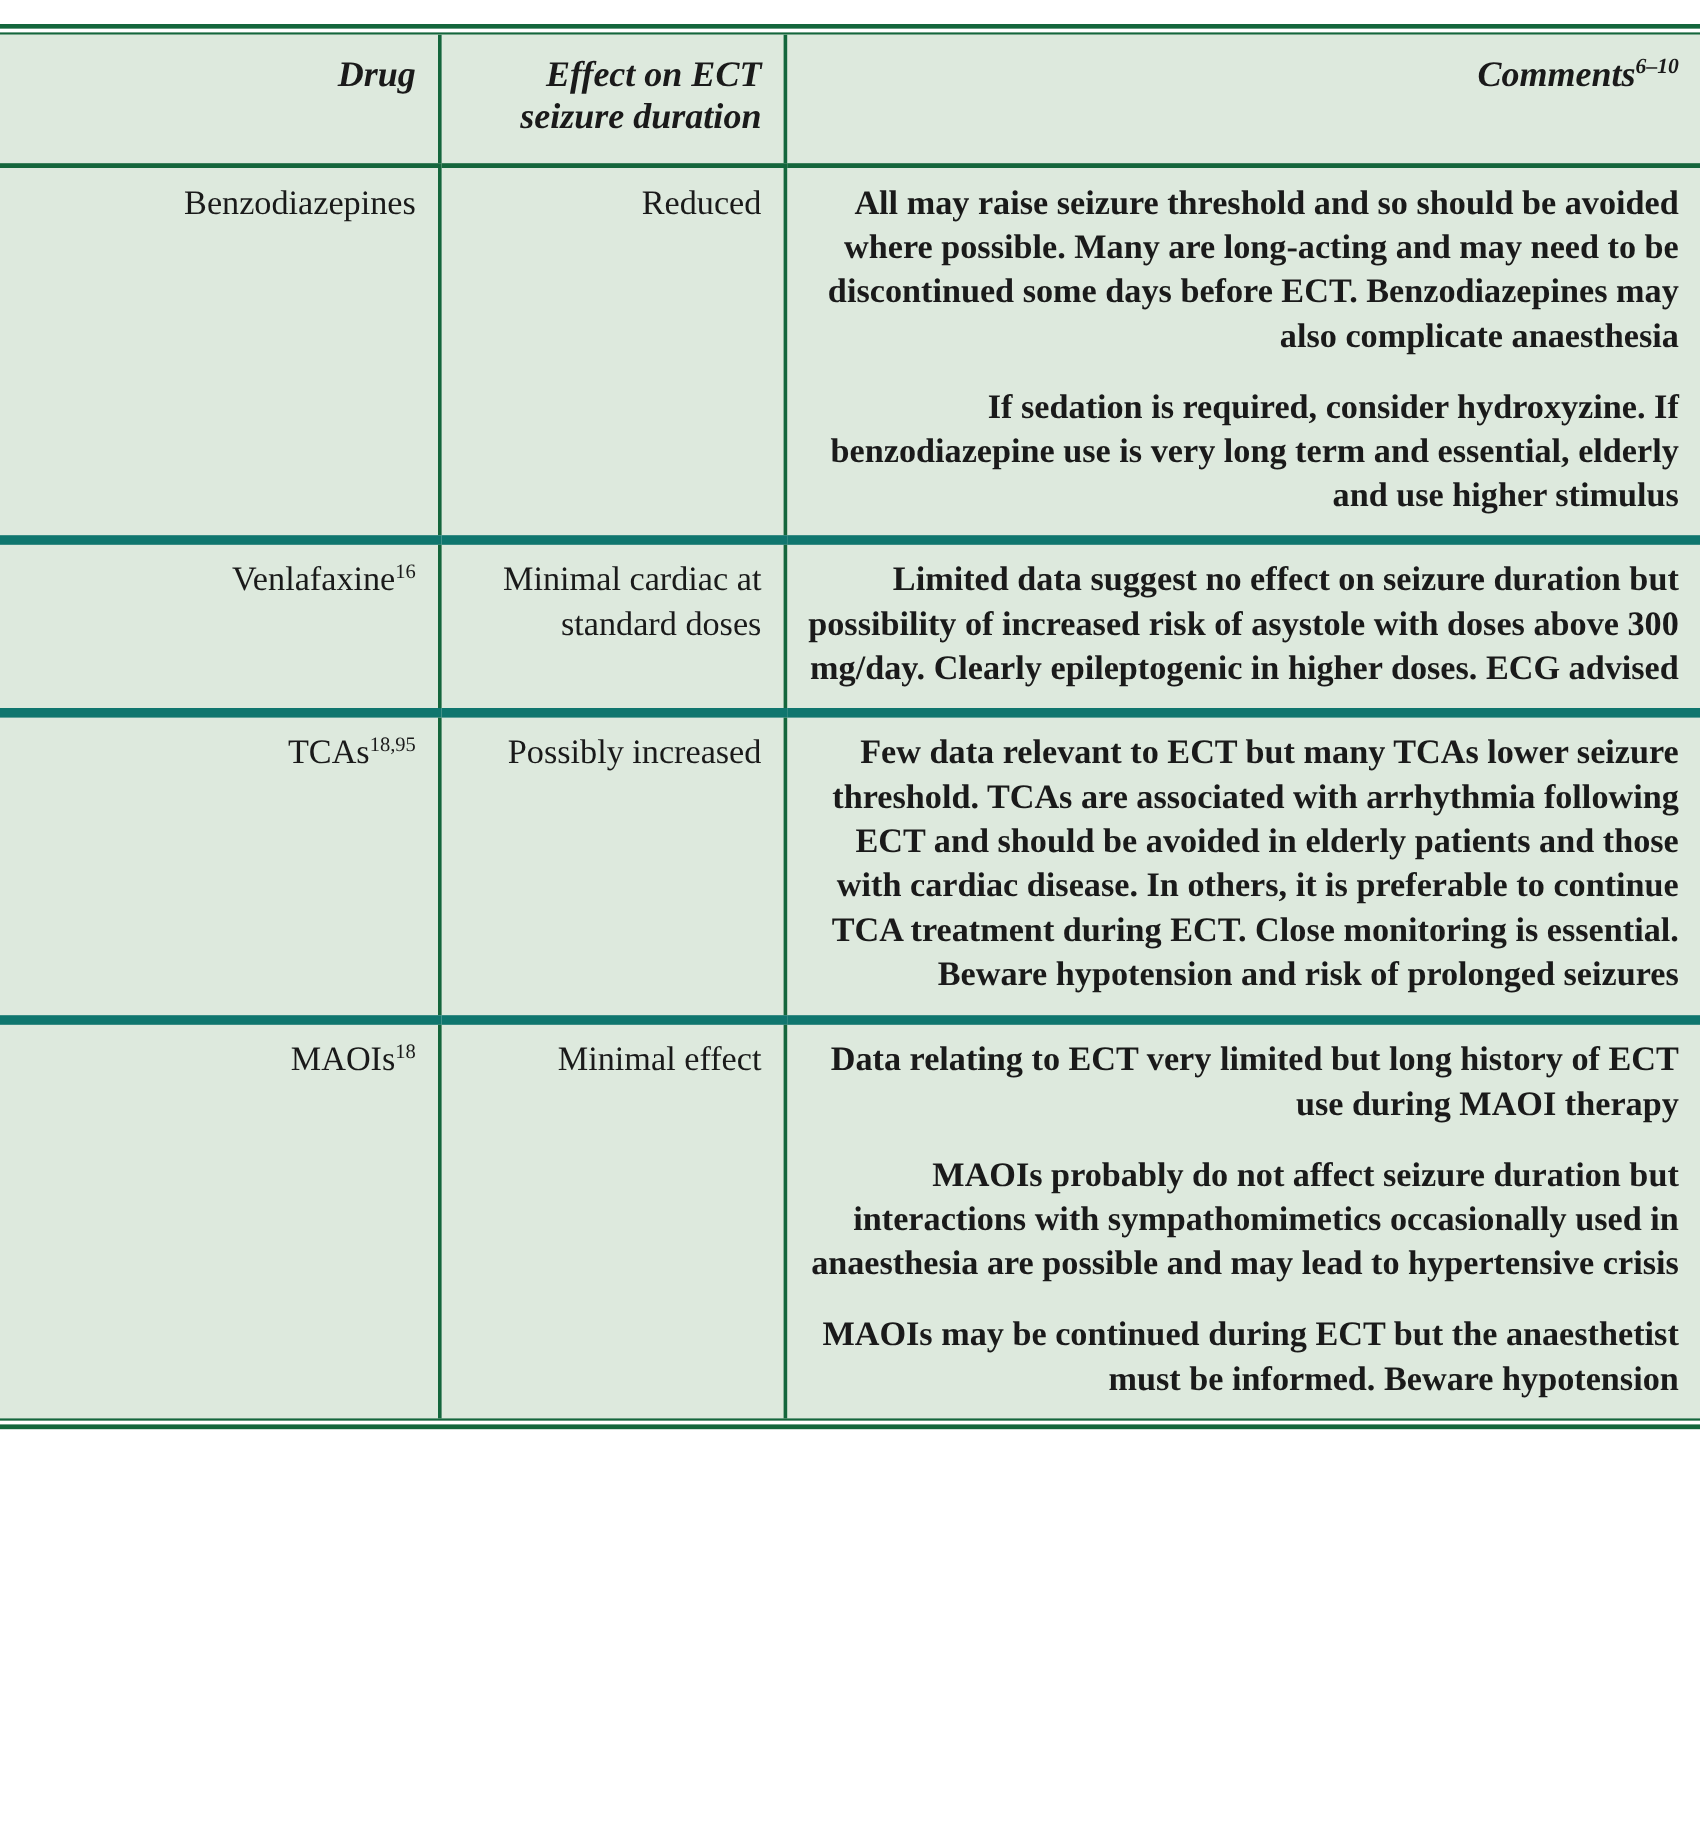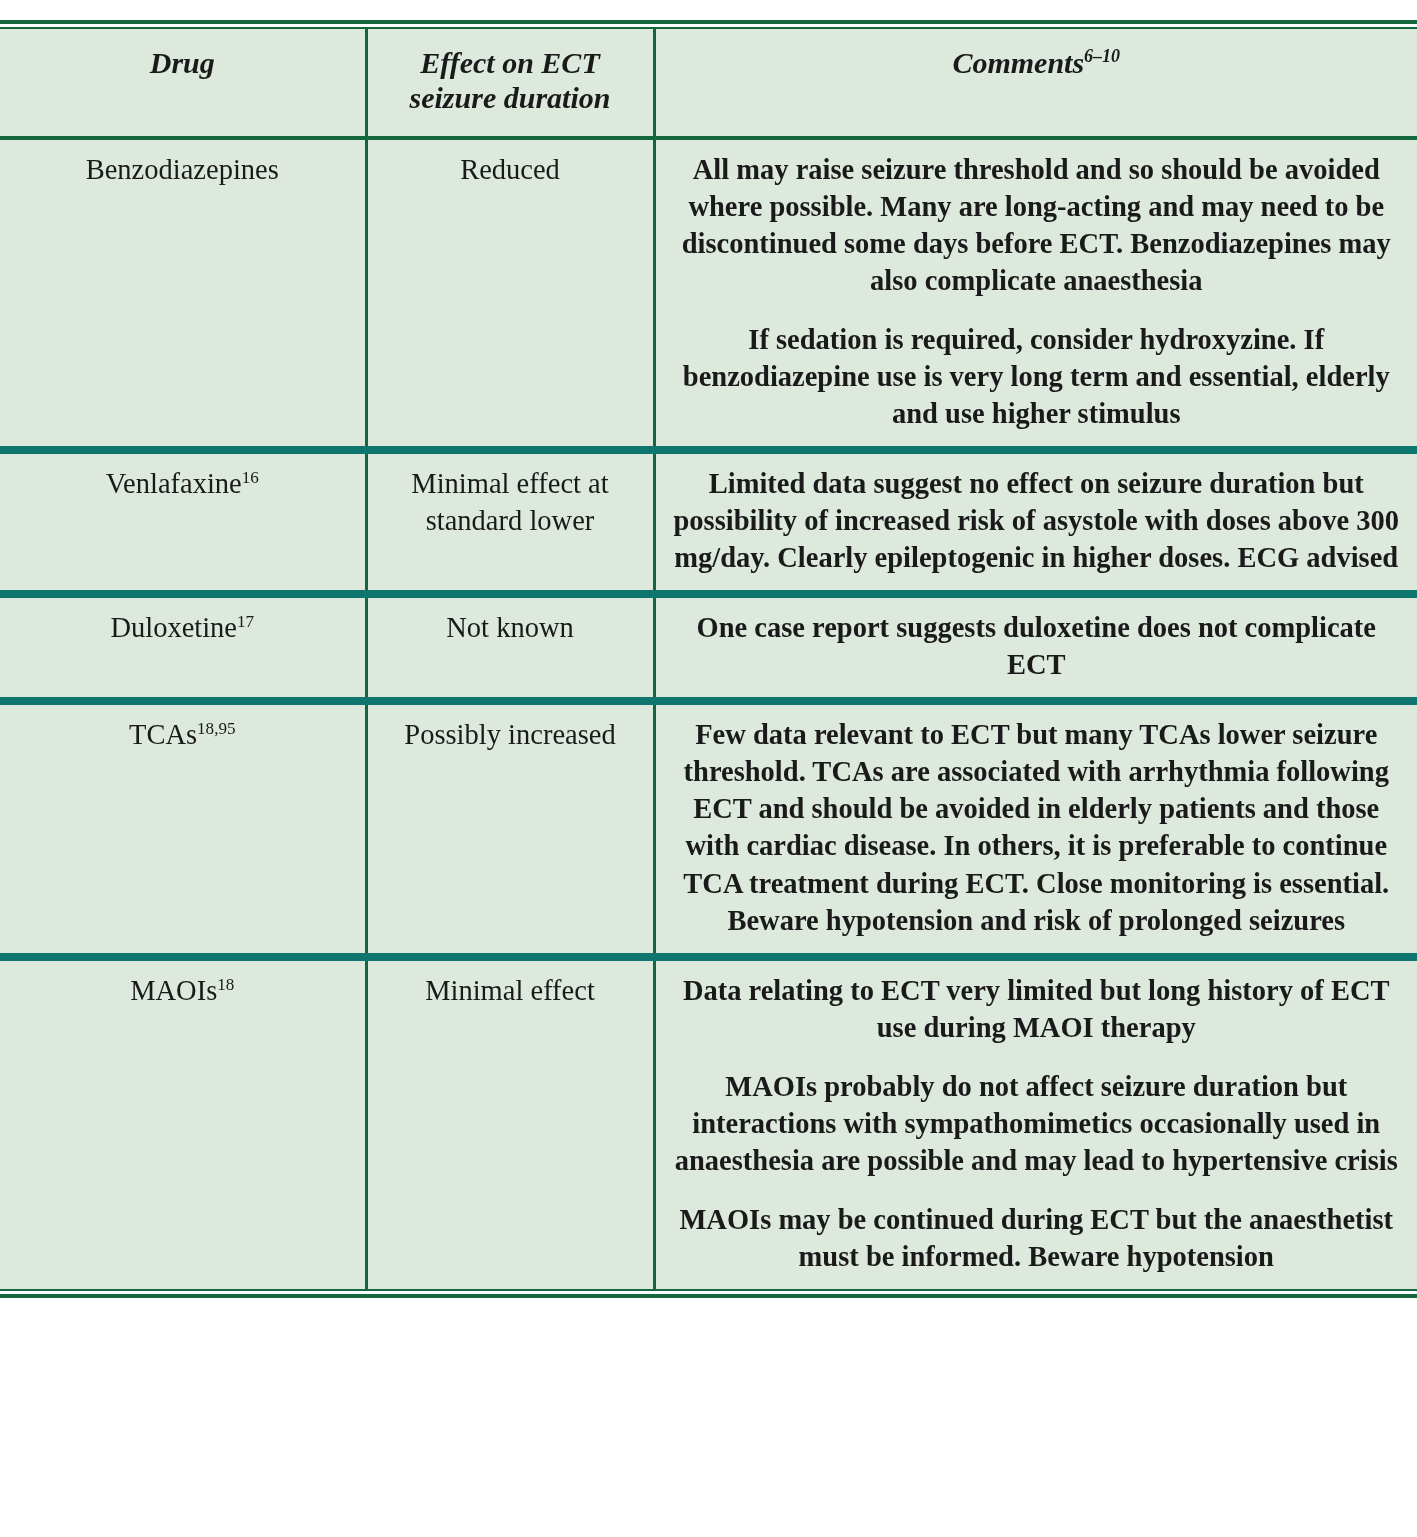--- a/index.html
+++ b/index.html
@@ -65,21 +65,21 @@
     height: 4px;
     background: #14663c;
   }
 
   
   th, td {
     vertical-align: top;
     background: #dde9dd;
     padding: 11px 18px 14px 18px;
     border-right: 3px solid #14663c;
-    text-align: center;
+    text-align: right;
   }
   th:last-child, td:last-child {
     border-right: none;
     margin-top: 32px;
   }
 
   thead th {
     font-style: italic;
     font-weight: bold;
     font-size: 30px;
@@ -152,30 +152,23 @@
         <tr>
           <td><span>Benzodiazepines</span></td>
           <td><span>Reduced</span></td>
           <td>
             <p>All may raise seizure threshold and so should be avoided where possible. Many are long-acting and may need to be discontinued some days before ECT. Benzodiazepines may also complicate anaesthesia</p>
             <p>If sedation is required, consider hydroxyzine. If benzodiazepine use is very long term and essential, elderly and use higher stimulus</p>
           </td>
         </tr>
         <tr>
           <td><span>Venlafaxine</span><sup>16</sup></td>
-          <td><span>Minimal effect at standard lower</span></td>
+          <td><span>Minimal cardiac at standard doses</span></td>
           <td>
             <p>Limited data suggest no effect on seizure duration but possibility of increased risk of asystole with doses above 300 mg/day. Clearly epileptogenic in higher doses. ECG advised</p>
-          </td>
-        </tr>
-        <tr>
-          <td><span>Duloxetine</span><sup>17</sup></td>
-          <td><span>Not known</span></td>
-          <td>
-            <p>One case report suggests duloxetine does not complicate ECT</p>
           </td>
         </tr>
         <tr>
           <td><span>TCAs</span><sup>18,95</sup></td>
           <td><span>Possibly increased</span></td>
           <td>
             <p>Few data relevant to ECT but many TCAs lower seizure threshold. TCAs are associated with arrhythmia following ECT and should be avoided in elderly patients and those with cardiac disease. In others, it is preferable to continue TCA treatment during ECT. Close monitoring is essential. Beware hypotension and risk of prolonged seizures</p>
           </td>
         </tr>
         <tr>

